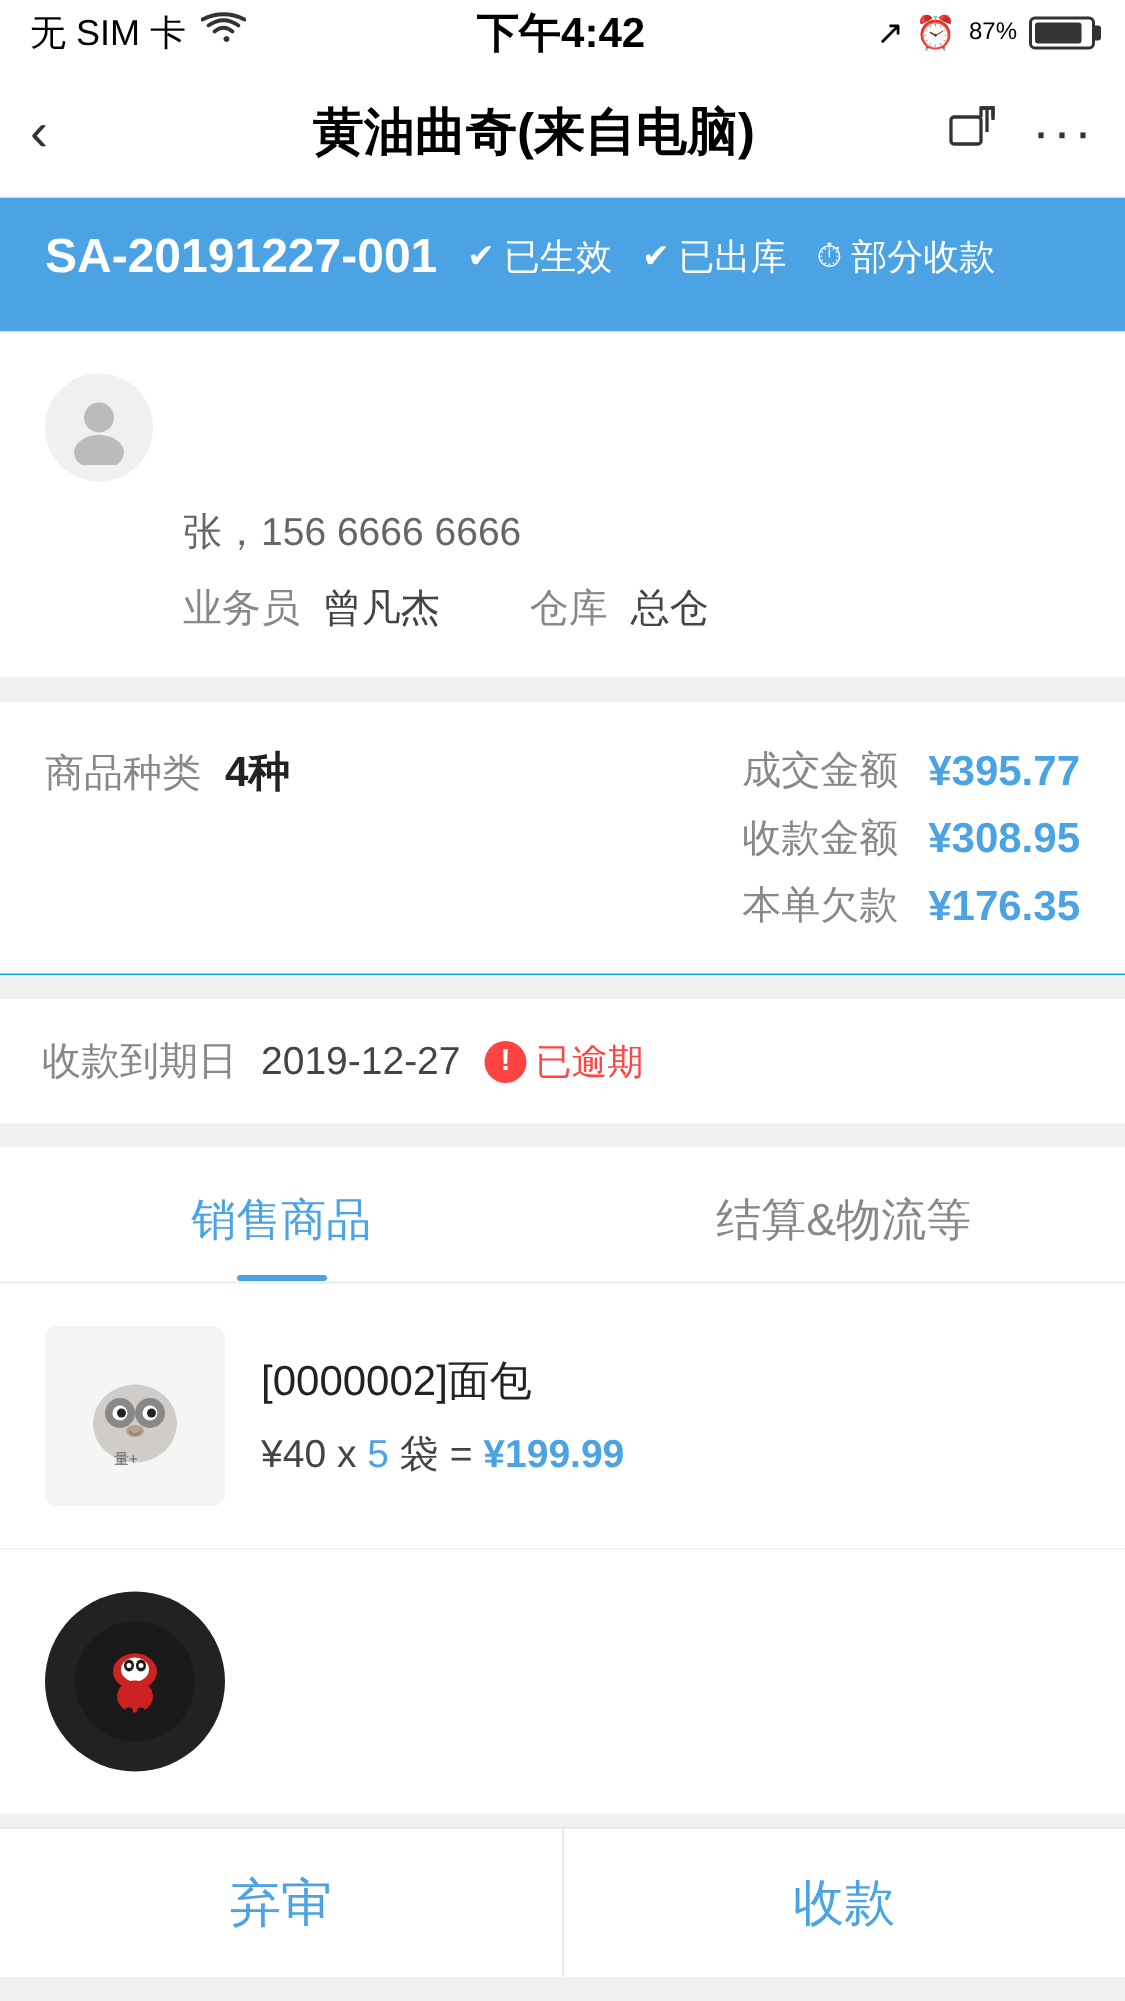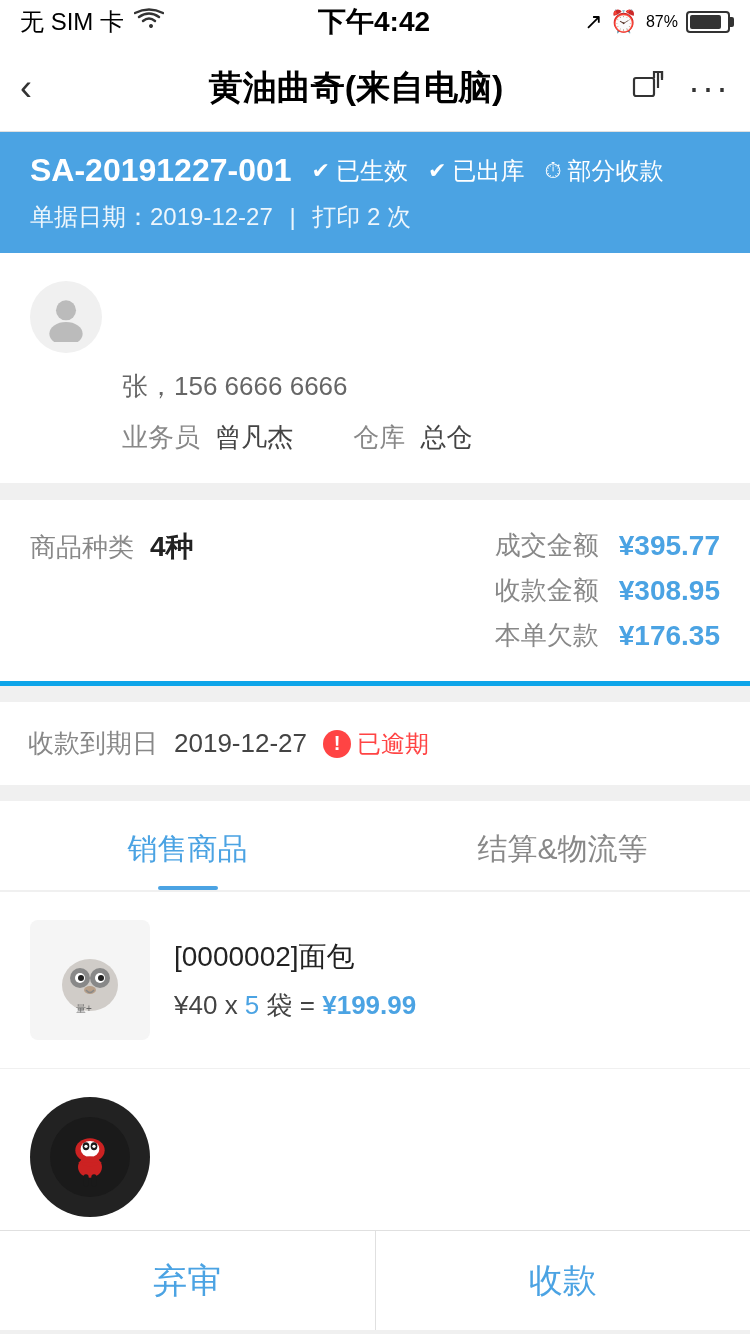--- a/index.html
+++ b/index.html
@@ -127,21 +127,21 @@
       margin-left: 92px;
       gap: 60px;
     }
     .meta-label { color: #888; margin-right: 8px; }
 
     
     .summary-section {
       background: #fff;
       padding: 28px 30px;
       margin-top: 16px;
-      border-bottom: 5px solid #0ea5e9;
+      border-bottom: 1px solid #0ea5e9;
     }
     .summary-row {
       display: flex;
       justify-content: space-between;
       align-items: flex-start;
     }
     .summary-left {
       display: flex;
       align-items: center;
       font-size: 26px;
@@ -263,21 +263,21 @@
     .product-price {
       font-size: 26px;
       color: #444;
     }
     .price-qty { color: #4ba3e3; }
     .price-total { color: #4ba3e3; font-weight: 600; }
 
     
     .bottom-bar {
       position: fixed;
-      bottom: 4px;
+      bottom: 16px;
       width: 750px;
       height: 100px;
       background: #fff;
       border-top: 1px solid #e0e0e0;
       display: flex;
     }
     .bottom-btn {
       flex: 1;
       display: flex;
       align-items: center;
@@ -340,25 +340,20 @@
     </span>
     <span class="badge">
       <span style="font-size:22px;">✔</span>
       <span>已出库</span>
     </span>
     <span class="badge">
       <span style="font-size:22px;">⏱</span>
       <span>部分收款</span>
     </span>
   </div>
-  <div class="banner-date">
-    <span>单据日期：</span><span>2019-12-27</span>
-    <span style="margin:0 10px;">|</span>
-    <span>打印 2 次</span>
-  </div>
 </div>
 
 <div class="customer-section">
   <div class="customer-row">
     <div class="avatar">
       <svg viewBox="0 0 60 60" fill="none" xmlns="http://www.w3.org/2000/svg">
         <circle cx="30" cy="22" r="12" fill="#bbb"></circle>
         <ellipse cx="30" cy="50" rx="20" ry="14" fill="#bbb"></ellipse>
       </svg>
     </div>

